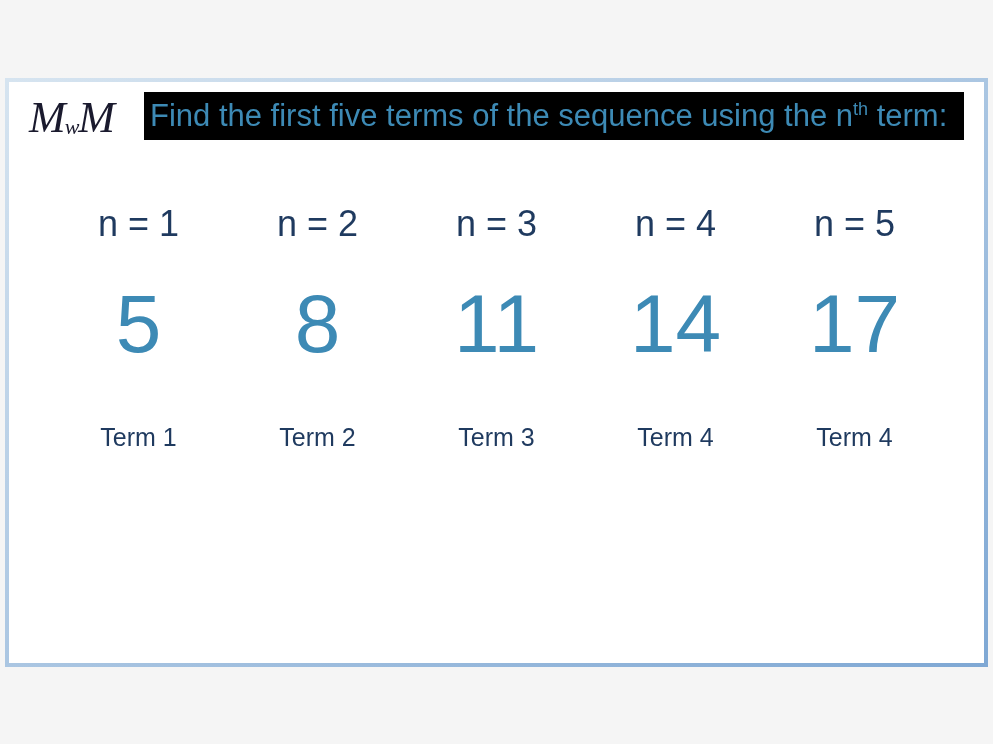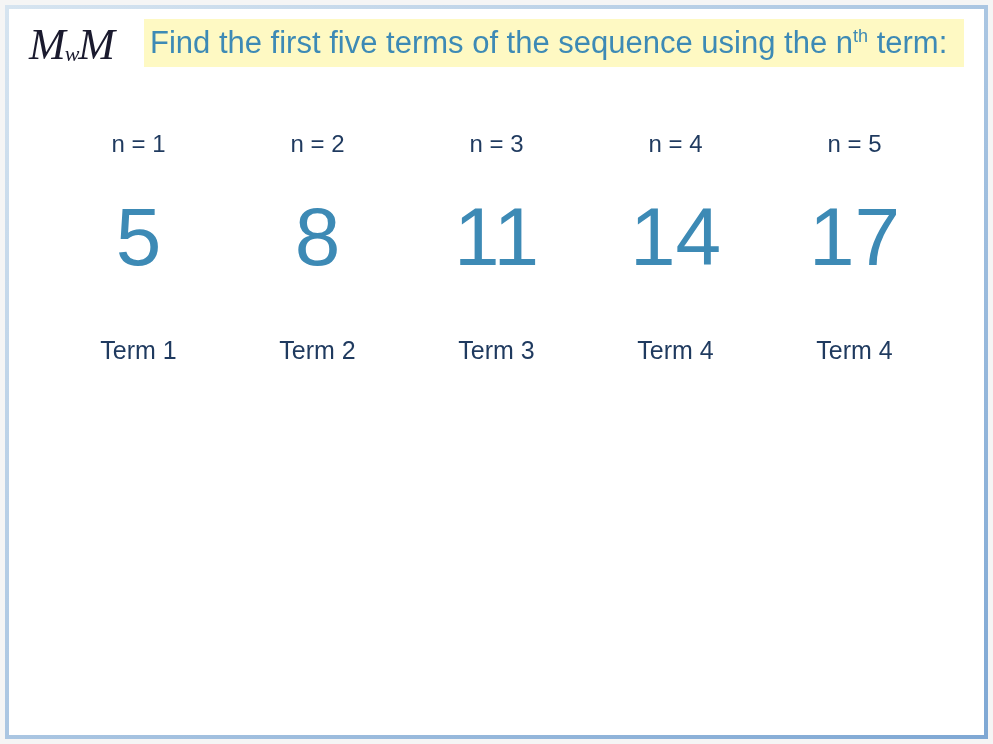--- a/index.html
+++ b/index.html
@@ -13,21 +13,21 @@
       height: 744px;
       font-family: 'Segoe UI', Tahoma, Geneva, sans-serif;
       background: #f5f5f5;
       display: flex;
       align-items: center;
       justify-content: center;
     }
     
     .slide-frame {
       width: 983px;
-      height: 734px;
+      height: 589px;
       background: #ffffff;
       border: 4px solid;
       border-image: linear-gradient(to bottom right, #d6e4f0, #7fa8d4) 1;
       position: relative;
       padding: 8px 20px;
     }
     
     .header-row {
       display: flex;
       align-items: flex-start;
@@ -46,21 +46,21 @@
     }
     
     .logo .small-w {
       font-size: 22px;
       vertical-align: baseline;
       position: relative;
       top: 2px;
     }
     
     .instruction {
-      background: #fef9c3;
+      background: #000000;
       color: #3d8ab5;
       font-size: 31px;
       padding: 6px 0 6px 6px;
       flex: 1;
       margin-top: 2px;
     }
     
     .instruction sup {
       font-size: 18px;
     }
@@ -75,21 +75,21 @@
     
     .sequence-grid {
       display: grid;
       grid-template-columns: repeat(5, 1fr);
       padding: 0 20px;
       row-gap: 30px;
     }
     
     .n-label {
       color: #1f3a5f;
-      font-size: 24px;
+      font-size: 36px;
       text-align: center;
       font-weight: 400;
     }
     
     .term-value {
       color: #3d8ab5;
       font-size: 82px;
       text-align: center;
       font-weight: 400;
       line-height: 1.2;

